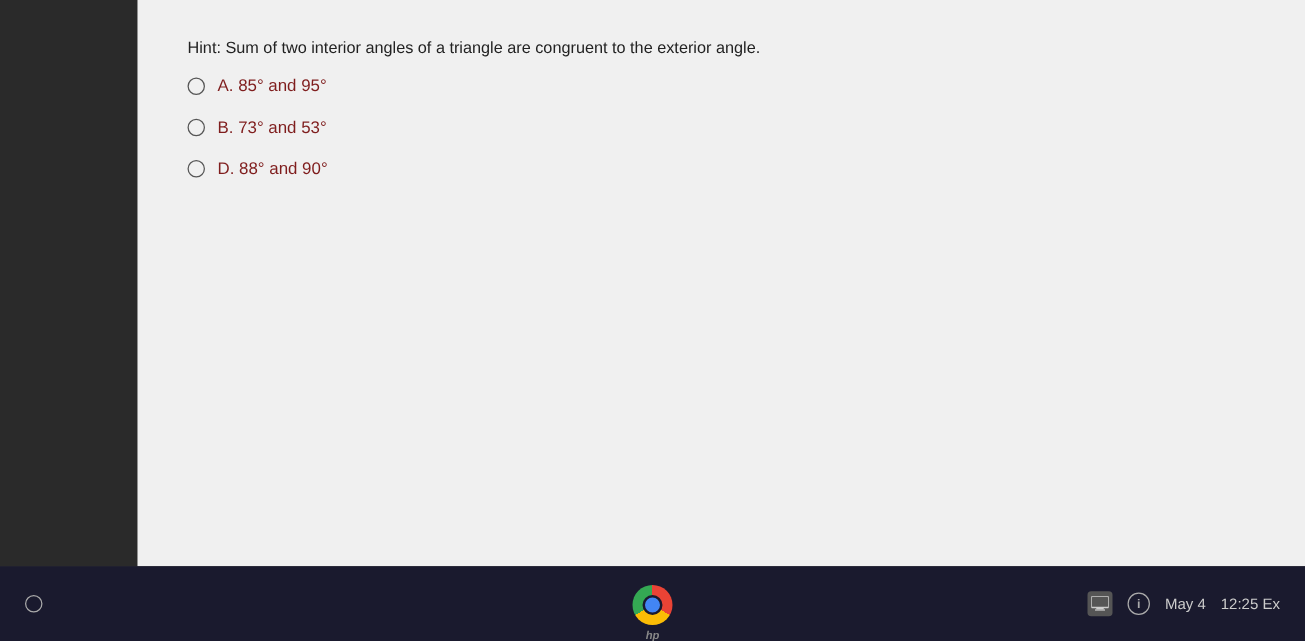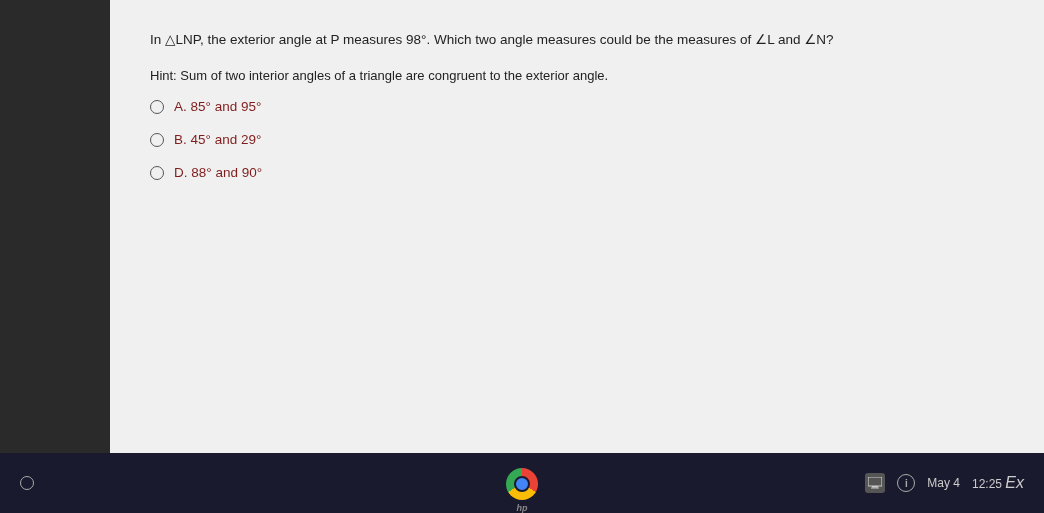--- a/index.html
+++ b/index.html
@@ -157,31 +157,30 @@
       background: #2a2a2a;
     }
   </style>
 </head>
 <body>
 
 <div class="dark-left-panel"></div>
 
 <div class="screen">
   <div class="content-area">
-    <p class="question-text">In △LNP, the exterior angle at P measures 98°. Which two angle measures could be the measures of ∠L and ∠N?</p>
     <p class="hint-text">Hint: Sum of two interior angles of a triangle are congruent to the exterior angle.</p>
 
     <div class="answer-option">
       <div class="radio-circle"></div>
       <span class="option-text">A.  85° and 95°</span>
     </div>
 
     <div class="answer-option">
       <div class="radio-circle"></div>
-      <span class="option-text">B.  45° and 29°</span>
+      <span class="option-text">B.  73° and 53°</span>
     </div>
 
 
     <div class="answer-option">
       <div class="radio-circle"></div>
       <span class="option-text">D.  88° and 90°</span>
     </div>
   </div>
 </div>
 
@@ -199,16 +198,16 @@
     <div class="status-icon">
       <svg width="14" height="12" viewBox="0 0 14 12">
         <rect x="0" y="0" width="14" height="9" rx="1" fill="none" stroke="#ccc" stroke-width="1.2"></rect>
         <rect x="4" y="9" width="6" height="1.5" fill="#ccc"></rect>
         <rect x="3" y="10.5" width="8" height="1" fill="#ccc"></rect>
       </svg>
     </div>
     <div class="info-icon">i</div>
     <span>May 4</span>
     <span>
-      <span>12:25</span> <span style="font-size:16px;font-style:italic;">Ex</span>
+      <span>12:25</span> <span style="font-size:12px;">Ex</span>
     </span>
   </div>
 </div>
 
 </body></html>

